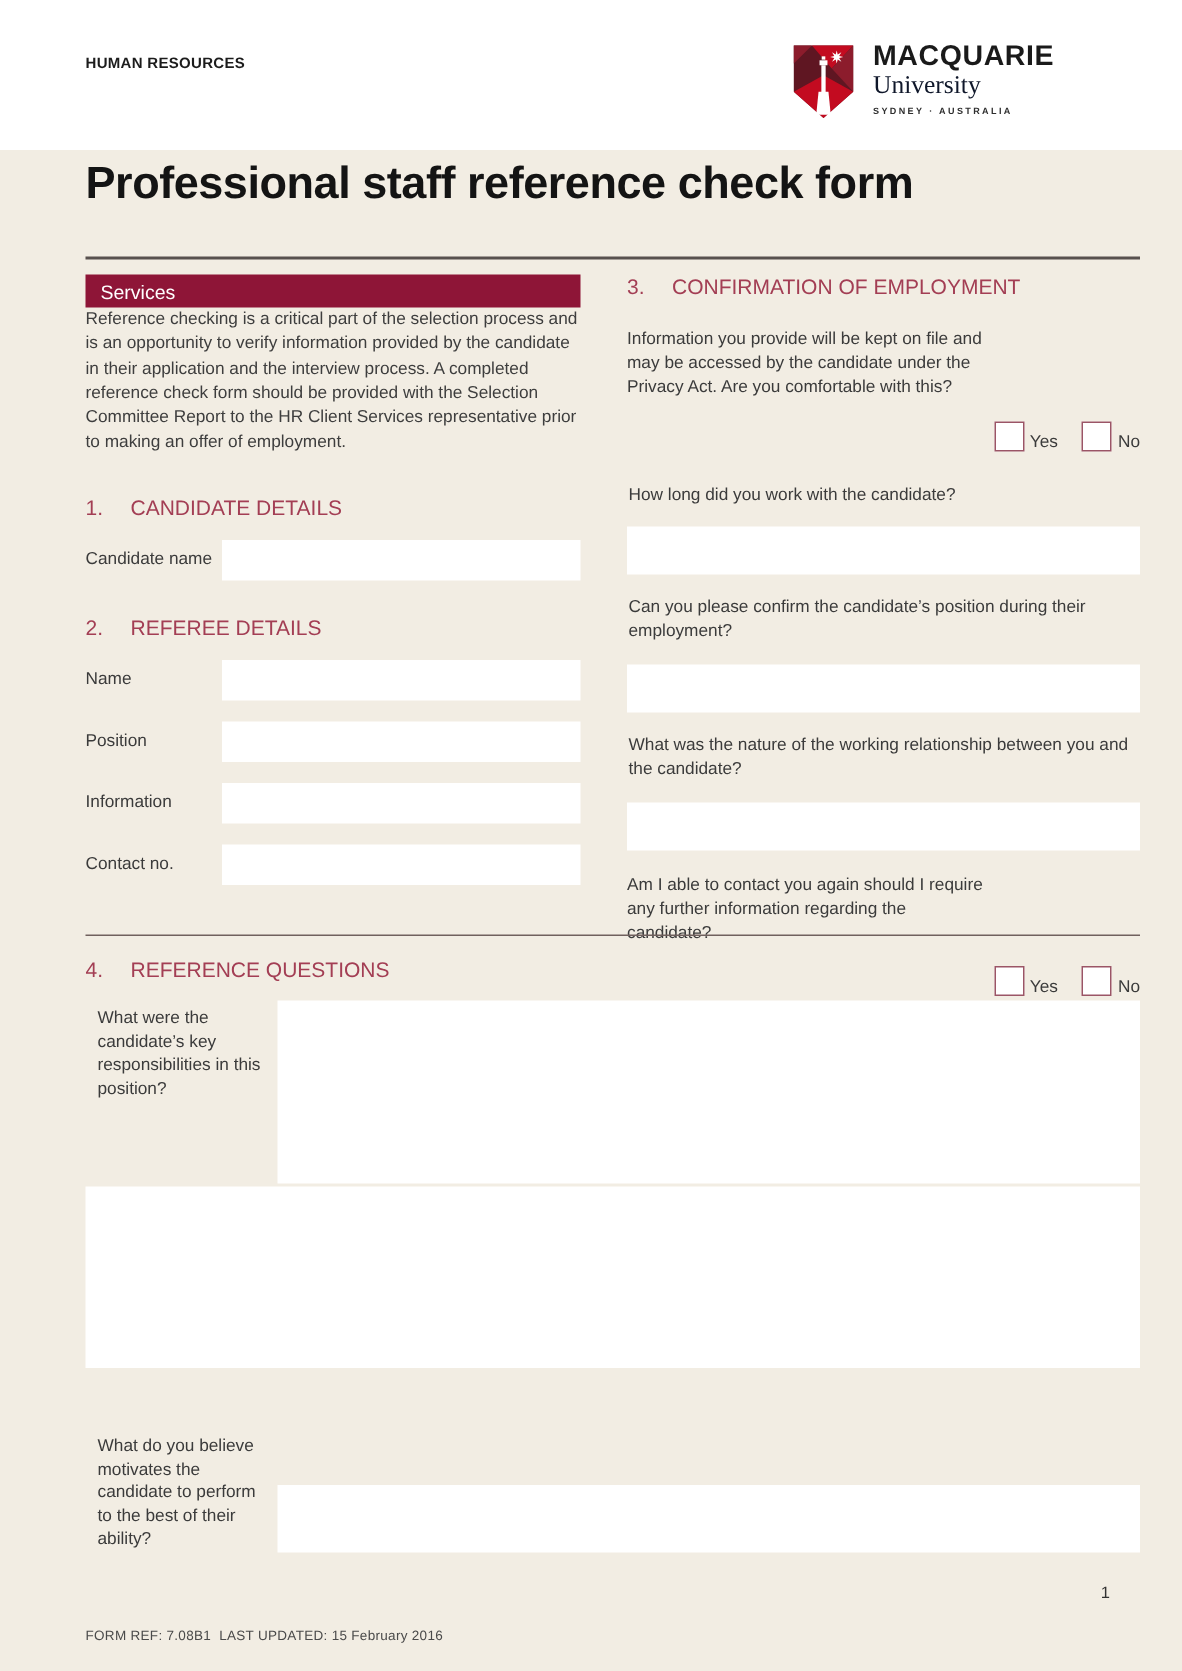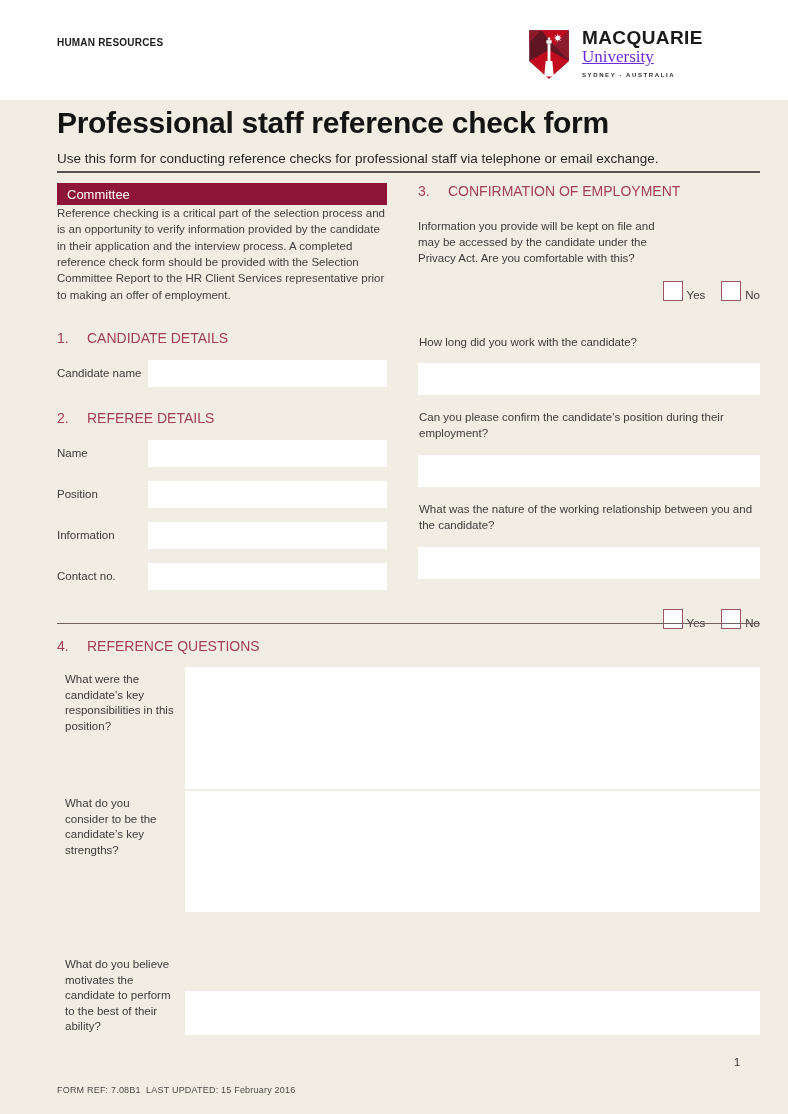--- a/index.html
+++ b/index.html
@@ -7,21 +7,21 @@
   .page {
     position:relative; width:788px; height:1114px; margin:0 auto;
     background:#f2ede3; font-family:"Liberation Sans", sans-serif; color:#3e3e3e;
     overflow:hidden;
   }
   
   .topband { position:absolute; top:0; left:0; width:788px; height:100px; background:#ffffff; }
   .hr-label { position:absolute; left:57px; top:37px; font-size:10px; font-weight:bold; color:#1c1c1c; letter-spacing:.2px; }
   .logo { position:absolute; left:527px; top:28px; display:flex; gap:11px; align-items:flex-start; }
   .logo-text .brand { font-size:19px; font-weight:bold; color:#1a1a1a; letter-spacing:.4px; line-height:1.05; }
-  .logo-text .uni { font-family:"Liberation Serif", serif; font-size:17px; color:#6d28d9; line-height:1.1;text-decoration:underline; }
+  .logo-text .uni { font-family:"Liberation Serif", serif; font-size:17px; color:#0f172a; line-height:1.1; }
   .logo-text .tagline { font-size:6px; font-weight:bold; letter-spacing:1.6px; color:#2e2e2e; margin-top:5px; }
   
   .title { position:absolute; left:57px; top:106px; width:703px; font-size:30px; font-weight:bold; color:#141414; letter-spacing:-.3px; }
   .subtitle { position:absolute; left:57px; top:151px; width:703px; font-size:13.5px; color:#262626; }
   .divider1 { position:absolute; left:57px; top:171px; width:703px; height:2px; background:#58514e; }
   
   .col-left  { position:absolute; left:57px;  top:183px; width:330px; }
   .col-right { position:absolute; left:418px; top:183px; width:342px; }
   .overview-bar { height:22px; background:#8e1537; color:#ffffff; font-size:13px; display:flex; align-items:center; padding-left:10px; }
   .overview-body { font-size:11.5px; line-height:1.42; color:#3e3e3e; }
@@ -36,21 +36,21 @@
   
   .q-block { display:flex; margin-top:20px;flex-direction:column; }
   .q-text { width:238px; font-size:11.5px; line-height:1.38; color:#3b3b3b; }
   .cb-group { display:flex; align-items:flex-end; margin-left:auto; padding-top:14px; }
   .cb { width:20px; height:20px; background:#ffffff; border:1px solid #9b5566; display:inline-block; cursor:pointer; }
   .cb-label { font-size:11.5px; color:#3b3b3b; margin-left:4px; }
   .cb2 { margin-left:16px; }
   .q-single { margin-top:15px; font-size:11.5px; line-height:1.38; color:#3b3b3b; padding-left:1px; }
   .wide-input { display:block; width:100%; height:32px; border:none; background:#ffffff; outline:none; margin-top:13px;
     font-family:"Liberation Sans", sans-serif; font-size:12px; color:#333; padding:0 8px; }
-  .gap16 { margin-top:34px; }
+  .gap16 { margin-top:22px; }
   .gap14 { }
   
   .divider2 { position:absolute; left:57px; top:623px; width:703px; height:1px; background:#70615e; }
   .section4 { position:absolute; left:57px; top:638px; width:703px; }
   .q-table { margin-top:13px; }
   .q-row { display:flex; margin-bottom:2px; }
   .q-row .qlabel { flex:0 0 128px; padding:5px 10px 0 8px; font-size:11.5px; line-height:1.36; color:#3b3b3b; }
   .q-row .answer { flex:1; background:#ffffff; }
   .answer textarea { width:100%; height:100%; border:none; background:transparent; resize:none; outline:none;
     font-family:"Liberation Sans", sans-serif; font-size:12px; color:#333; padding:6px 8px; }
@@ -85,25 +85,24 @@
       </span>
       <div class="logo-text">
         <div class="brand">MACQUARIE</div>
         <div class="uni">University</div>
         <div class="tagline">SYDNEY · AUSTRALIA</div>
       </div>
     </div>
   </div>
 
   <h1 class="title">Professional staff reference check form</h1>
-  <div class="subtitle">Use this form for conducting reference checks for professional staff via telephone or email exchange.</div>
   <div class="divider1"></div>
 
   <div class="col-left">
-    <div class="overview-bar">Committee</div>
+    <div class="overview-bar">Services</div>
     <p class="overview-body">Reference checking is a critical part of the selection process and is an opportunity to verify information provided by the candidate in their application and the interview process. A completed reference check form should be provided with the Selection Committee Report to the HR Client Services representative prior to making an offer of employment.</p>
 
     <div class="sec-h mt-s1">
       <span class="sec-num">1.</span>
       <span>CANDIDATE DETAILS</span>
     </div>
     <div class="field-row">
       <span class="flabel">Candidate name</span>
       <input class="line-input" value="" style="">
     </div>
@@ -149,20 +148,21 @@
     <div class="q-single gap16">How long did you work with the candidate?</div>
     <input class="wide-input" value="" style="">
 
     <div class="q-single gap14">Can you please confirm the candidate’s position during their employment?</div>
     <input class="wide-input" value="" style="">
 
     <div class="q-single gap14">What was the nature of the working relationship between you and the candidate?</div>
     <input class="wide-input" value="" style="">
 
     <div class="q-block" style="margin-top:16px;">
+      <div class="q-text">Am I able to contact you again should I require any further information regarding the candidate?</div>
       <div class="cb-group">
         <span class="cb"></span>
         <span class="cb-label">Yes</span>
         <span class="cb cb2"></span>
         <span class="cb-label">No</span>
       </div>
     </div>
   </div>
 
   <div class="divider2"></div>
@@ -172,21 +172,20 @@
       <span>REFERENCE QUESTIONS</span>
     </div>
     <div class="q-table">
       <div class="q-row rh1">
         <div class="qlabel">What were the candidate’s key responsibilities in this position?</div>
         <div class="answer">
           <textarea value="" style=""></textarea>
         </div>
       </div>
       <div class="q-row rh2">
-        <div class="qlabel">What do you consider to be the candidate’s key strengths?</div>
         <div class="answer">
           <textarea value="" style=""></textarea>
         </div>
       </div>
       <div class="q-row rh3">
         <div class="qlabel">What do you believe motivates the candidate to perform to the best of their ability?</div>
         <div class="answer">
           <textarea value="" style=""></textarea>
         </div>
       </div>

